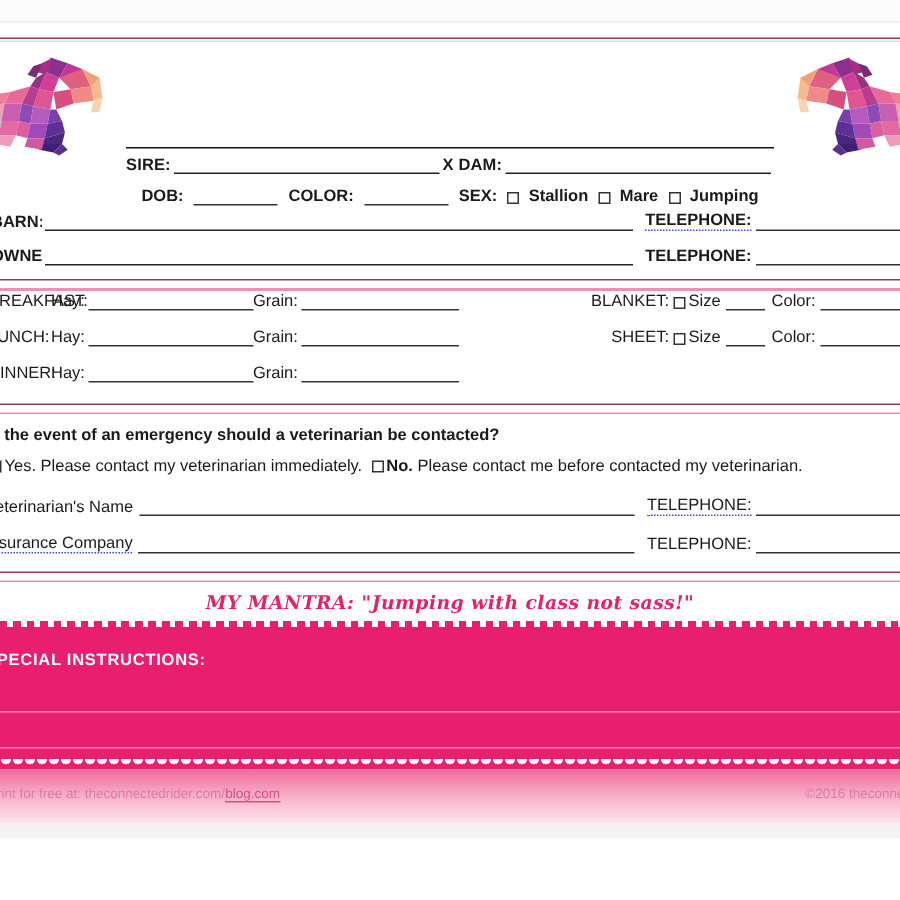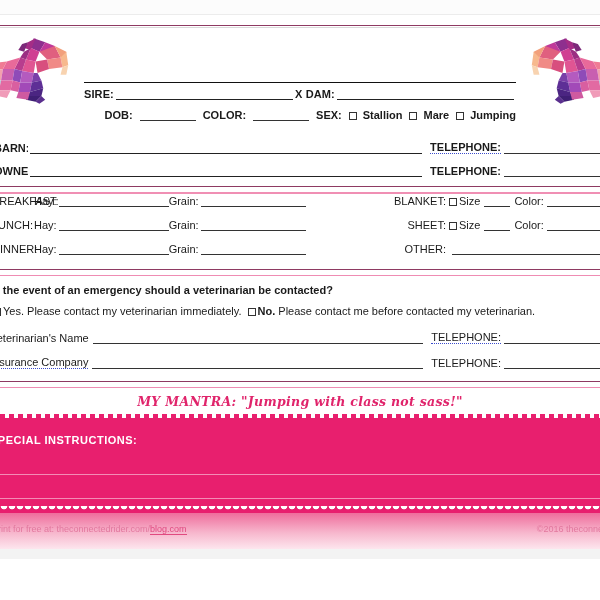--- a/index.html
+++ b/index.html
@@ -16,27 +16,27 @@
   .toprule{height:0;border-top:1.6px solid #8e3a62;margin-top:10px;}
   .toprule2{height:0;border-top:1px solid #d9d9d9;margin-top:1px;}
 
   
   .headband{position:relative;height:104px;}
   .unicorn{position:absolute;top:4px;width:96px;height:78px;}
   .unicorn.left{left:-22px;}
   .unicorn.right{right:-22px;transform:scaleX(-1);}
   .unicorn svg{width:100%;height:100%;display:block;}
 
-  .hdr-fields{position:absolute;left:84px;right:84px;top:36px;}
+  .hdr-fields{position:absolute;left:84px;right:84px;top:52px;}
   .nameline{border-bottom:1.6px solid #111;height:18px;margin:0 0 3px 0;}
   .row-sire{display:flex;align-items:flex-end;font-weight:bold;font-size:11px;letter-spacing:.1px;}
   .lbl{white-space:nowrap;font-weight:bold;}
   .fill{flex:1 1 auto;border-bottom:1.3px solid #4a4a4a;height:13px;margin:0 2px;}
   .fill.dk{border-bottom:1.3px solid #222;}
-  .row-dob{display:flex;align-items:flex-end;justify-content:flex-end;gap:4px;font-weight:bold;font-size:11px;margin-top:8px;}
+  .row-dob{display:flex;align-items:flex-end;justify-content:center;gap:4px;font-weight:bold;font-size:11px;margin-top:8px;}
   .fill-sm{width:56px;border-bottom:1.3px solid #333;height:12px;margin:0 3px;}
   .cbx{display:inline-block;width:6px;height:6px;border:1.1px solid #333;margin:0 2px 1px 3px;vertical-align:middle;}
 
   
   .contact{padding:8px 0 0 0;}
   .crow{display:flex;align-items:flex-end;font-size:11px;font-weight:bold;padding:0 0 0 0;margin-bottom:9px;}
   .crow .lead{width:34px;margin-left:-6px;white-space:nowrap;overflow:hidden;}
   .crow .tel{white-space:nowrap;margin:0 3px 0 6px;}
   .crow .endfill{width:96px;border-bottom:1.3px solid #333;height:13px;}
 
@@ -292,24 +292,20 @@
           <span class="cfill"></span>
         </div>
         <div class="brow">
           <span class="bl">SHEET:</span>
           <span class="cbx"></span>
           <span>Size</span>
           <span class="szfill"></span>
           <span>Color:</span>
           <span class="cfill"></span>
         </div>
-        <div class="brow">
-          <span class="bl">OTHER:</span>
-          <span class="ofill"></span>
-        </div>
       </div>
     </div>
   </div>
 
   <div class="divider thin"></div>
 
   <div class="emerg">
     <div class="q">In the event of an emergency should a veterinarian be contacted?</div>
 
     <div class="a">

